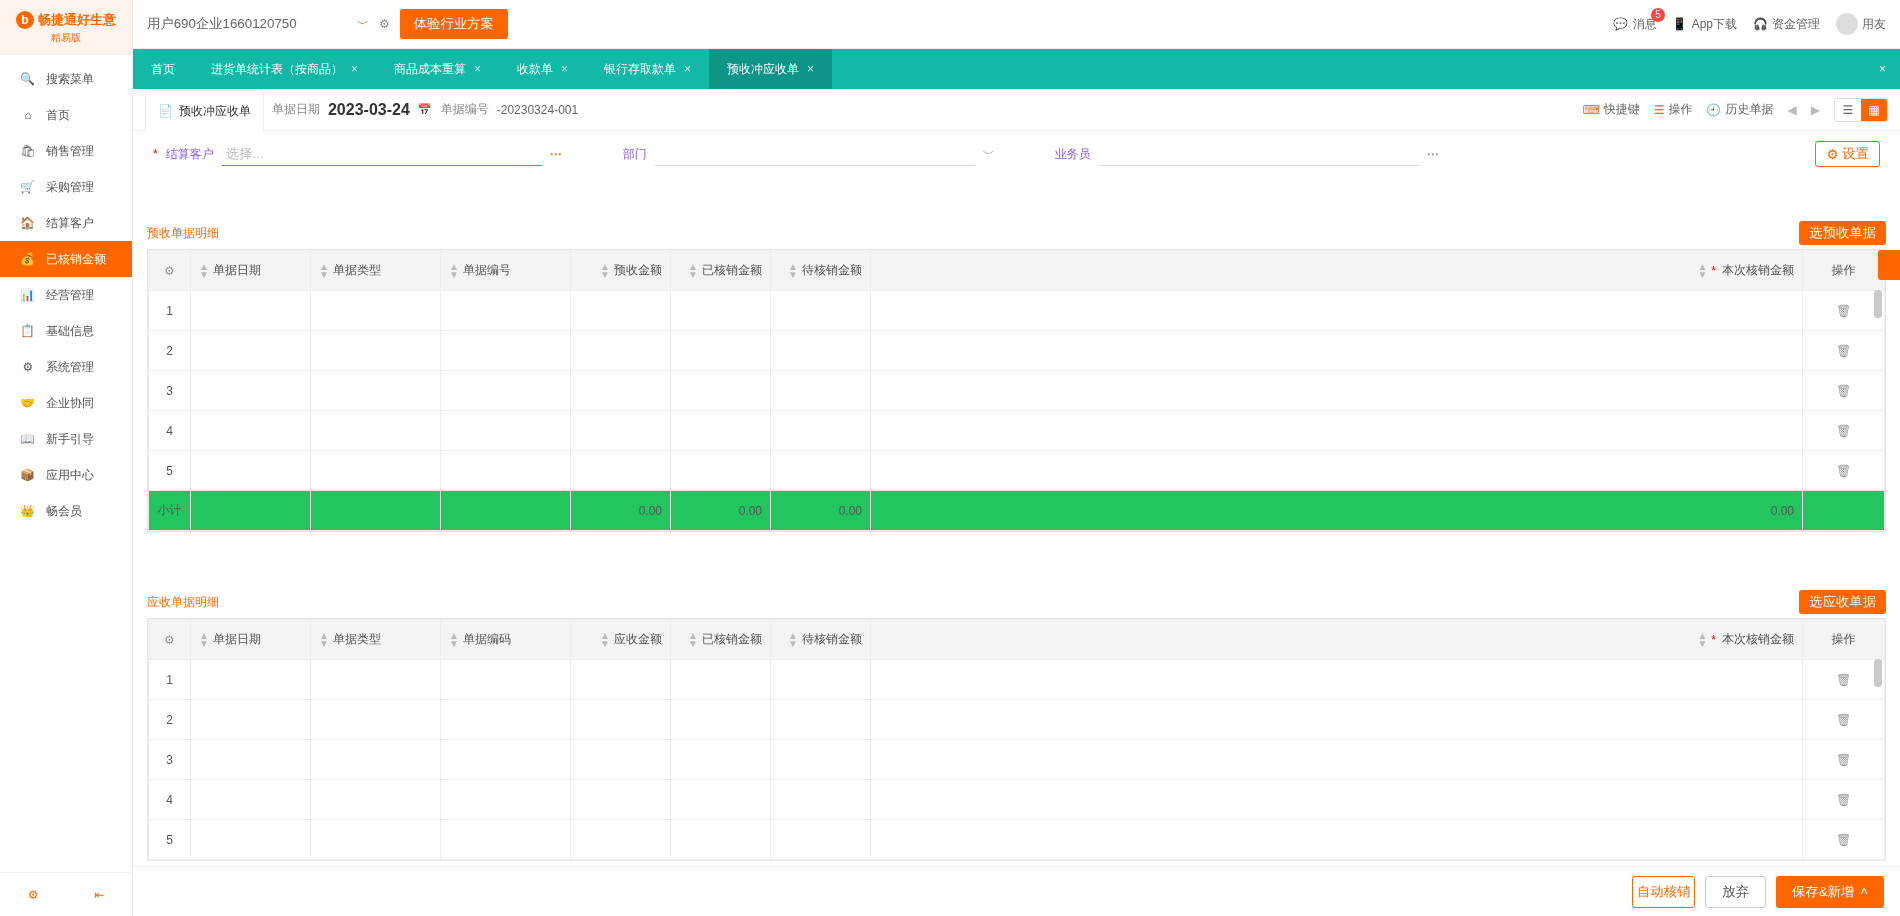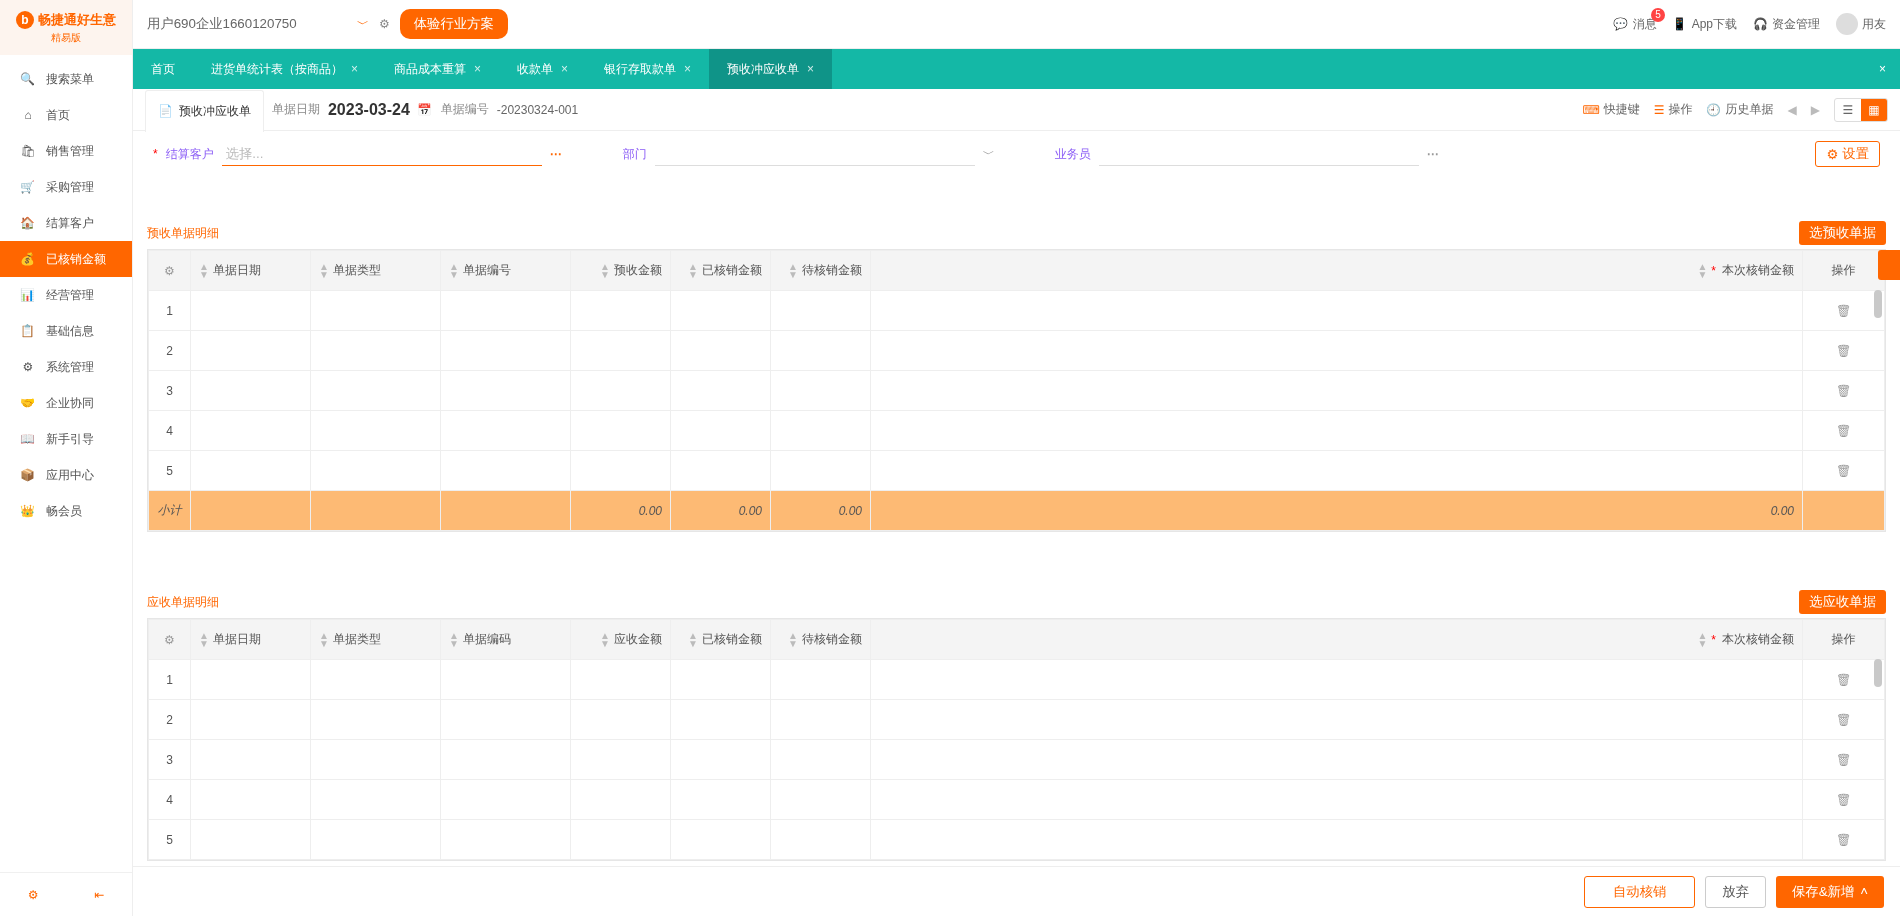--- a/index.html
+++ b/index.html
@@ -16,21 +16,21 @@
 .side-item{height:36px;display:flex;align-items:center;padding-left:20px;gap:10px;cursor:pointer;color:#555;}
 .side-item.active{background:#f60;color:#fff;}
 .side-item .icon{width:16px;text-align:center;}
 .side-footer{height:44px;display:flex;align-items:center;justify-content:space-around;color:#f60;border-top:1px solid #f0f0f0;}
 
 .main{flex:1;display:flex;flex-direction:column;position:relative;}
 .topbar{height:49px;display:flex;align-items:center;padding:0 14px;border-bottom:1px solid #eee;gap:10px;}
 .company-sel{width:200px;height:30px;border:none;color:#666;background:transparent;}
 .chev-down{color:#f60;}
 .gear-btn{color:#888;}
-.btn-orange{background:#f60;color:#fff;border:none;height:30px;padding:0 14px;border-radius:10px;cursor:pointer;}
+.btn-orange{background:#f60;color:#fff;border:none;height:30px;padding:0 14px;border-radius:2px;cursor:pointer;}
 .top-right{margin-left:auto;display:flex;align-items:center;gap:16px;color:#666;}
 .top-link{display:flex;align-items:center;gap:4px;cursor:pointer;position:relative;}
 .badge{position:absolute;top:-8px;right:-8px;background:#f44;color:#fff;border-radius:8px;font-size:10px;padding:0 4px;line-height:14px;}
 .avatar{width:22px;height:22px;background:#ddd;border-radius:50%;display:inline-block;}
 
 .tabsbar{height:40px;background:#14b8a6;display:flex;align-items:center;color:#fff;}
 .tab{height:40px;display:flex;align-items:center;padding:0 18px;gap:8px;cursor:pointer;}
 .tab.active{background:#0f9488;}
 .tab .close{opacity:.8;}
 .tabsbar .tab-close-all{margin-left:auto;padding:0 14px;cursor:pointer;}
@@ -76,25 +76,25 @@
 .col-type{width:130px;}
 .col-code{width:130px;}
 .col-amt{width:100px;text-align:right;}
 .col-wide{}
 .col-op{width:82px;text-align:center;}
 .th-inner{display:flex;align-items:center;gap:4px;}
 .sort{color:#bbb;font-size:10px;line-height:8px;display:flex;flex-direction:column;}
 .req-th{color:#f00;margin-right:2px;}
 .gear-th{color:#999;}
 .trash{color:#999;cursor:pointer;}
-.subtotal td{background:#fdba74;font-style:italic;}
+.subtotal td{background:#22c55e;}
 .right{text-align:right;}
 
 .footer{position:absolute;bottom:0;left:0;right:0;height:50px;border-top:1px solid #eee;display:flex;align-items:center;justify-content:flex-end;padding:0 16px;gap:10px;background:#fff;}
-.btn-outline-o{border:1px solid #f60;color:#f60;background:#fff;height:32px;padding:0 28px;border-radius:3px;cursor:pointer;}
+.btn-outline-o{border:1px solid #f60;color:#f60;background:#fff;height:32px;padding:0 4px;border-radius:3px;cursor:pointer;}
 .btn-outline{border:1px solid #ccc;color:#555;background:#fff;height:32px;padding:0 16px;border-radius:3px;cursor:pointer;}
 .btn-save{background:#f60;color:#fff;border:none;height:32px;padding:0 16px;border-radius:3px;cursor:pointer;display:flex;align-items:center;gap:6px;}
 
 .edge-tab{position:absolute;right:0;top:250px;width:22px;height:30px;background:#f60;border-radius:3px 0 0 3px;}
 .scroll-knob{width:8px;background:#c9c9c9;border-radius:4px;}
 .tbl-scroll{position:absolute;right:2px;top:40px;bottom:0;width:10px;display:flex;justify-content:center;}
 .tbl-scroll .scroll-knob{height:28px;}
 input::placeholder{color:#bbb;}
 </style>
 </head>

